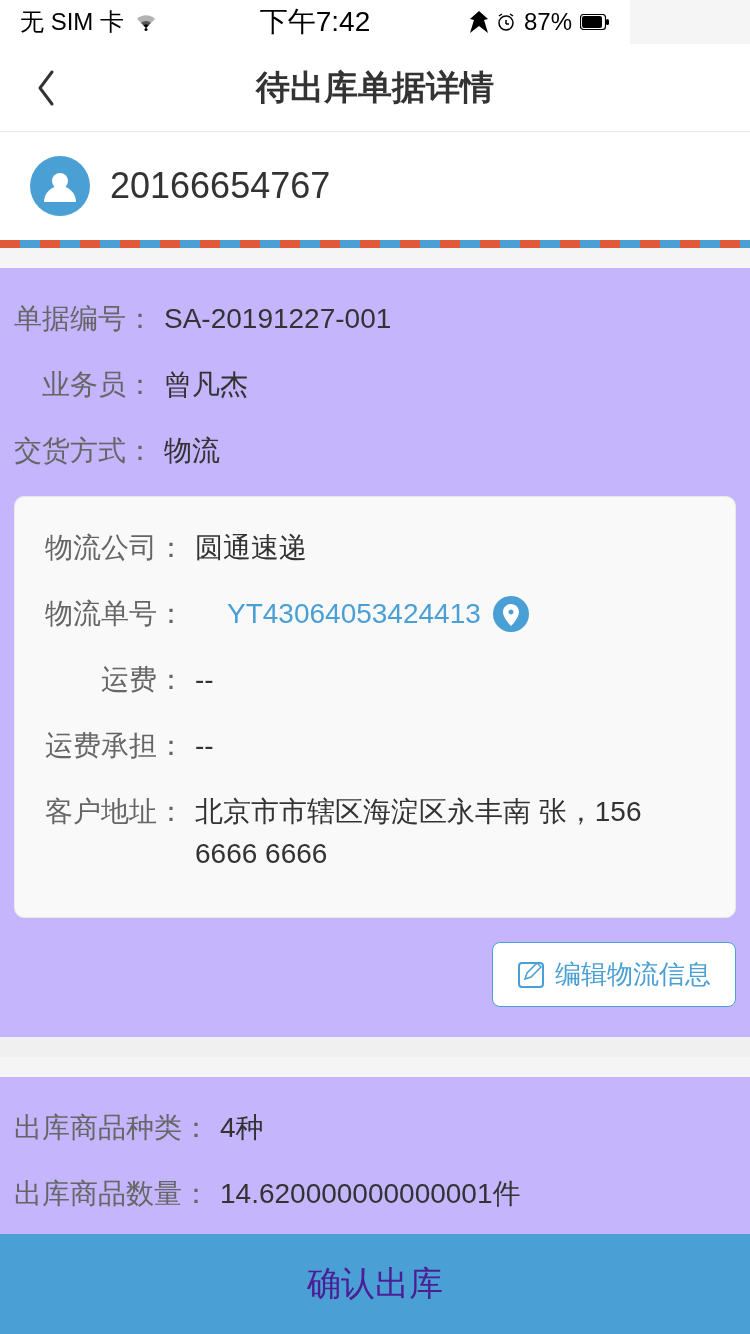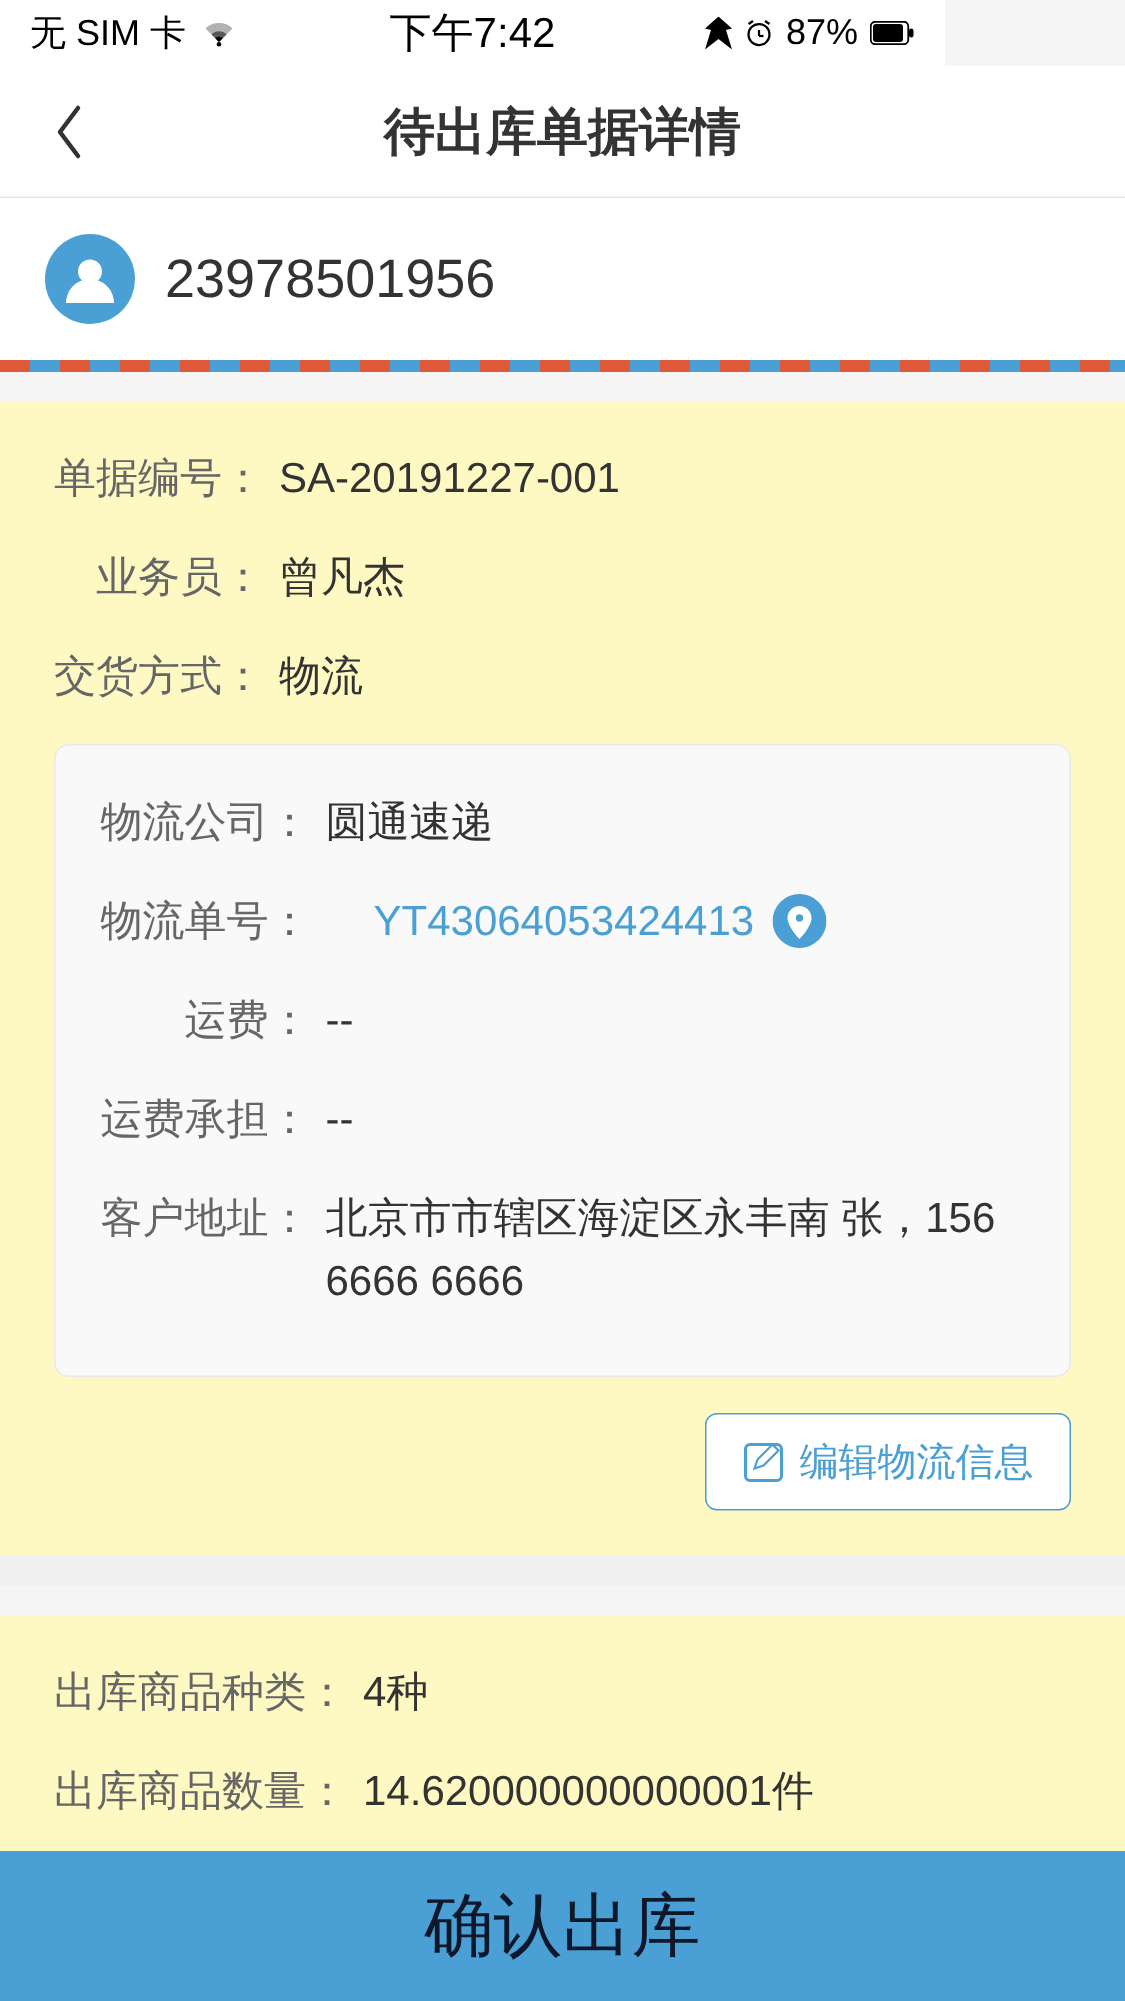--- a/index.html
+++ b/index.html
@@ -106,23 +106,23 @@
       flex-shrink: 0;
     }
     .customer-phone {
       font-size: 36px;
       font-weight: 500;
       color: #333;
     }
 
     
     .section-card {
-      background: #fef9c3;
+      background: #c4b5fd;
       margin-top: 20px;
-      padding: 30px 36px;
+      padding: 30px 14px;
     }
 
     .info-row {
       display: flex;
       align-items: flex-start;
       margin-bottom: 24px;
       font-size: 28px;
       line-height: 1.5;
     }
     .info-row:last-child {
@@ -196,22 +196,22 @@
       left: 0;
       width: 750px;
       height: 100px;
       background: #4a9fd4;
       display: flex;
       align-items: center;
       justify-content: center;
       cursor: pointer;
     }
     .confirm-label {
-      font-size: 46px;
-      color: #0f172a;
+      font-size: 34px;
+      color: #4c1d95;
       font-weight: 500;
     }
 
     
     .page-content {
       padding-bottom: 120px;
     }
 
     
     .view-detail-row {
@@ -265,21 +265,21 @@
     <span class="nav-title">待出库单据详情</span>
   </div>
 
   <div class="customer-header">
     <div class="customer-avatar">
       <svg width="36" height="36" viewBox="0 0 36 36">
         <circle cx="18" cy="13" r="8" fill="#fff"></circle>
         <path d="M2 34c0-8.8 7.2-16 16-16s16 7.2 16 16" fill="#fff"></path>
       </svg>
     </div>
-    <span class="customer-phone">23978501956</span>
+    <span class="customer-phone">20166654767</span>
   </div>
 
   <div class="dashed-divider"></div>
 
   <div class="section-card">
     <div class="info-row">
       <span class="info-label">单据编号：</span>
       <span class="info-value">SA-20191227-001</span>
     </div>
     <div class="info-row">

